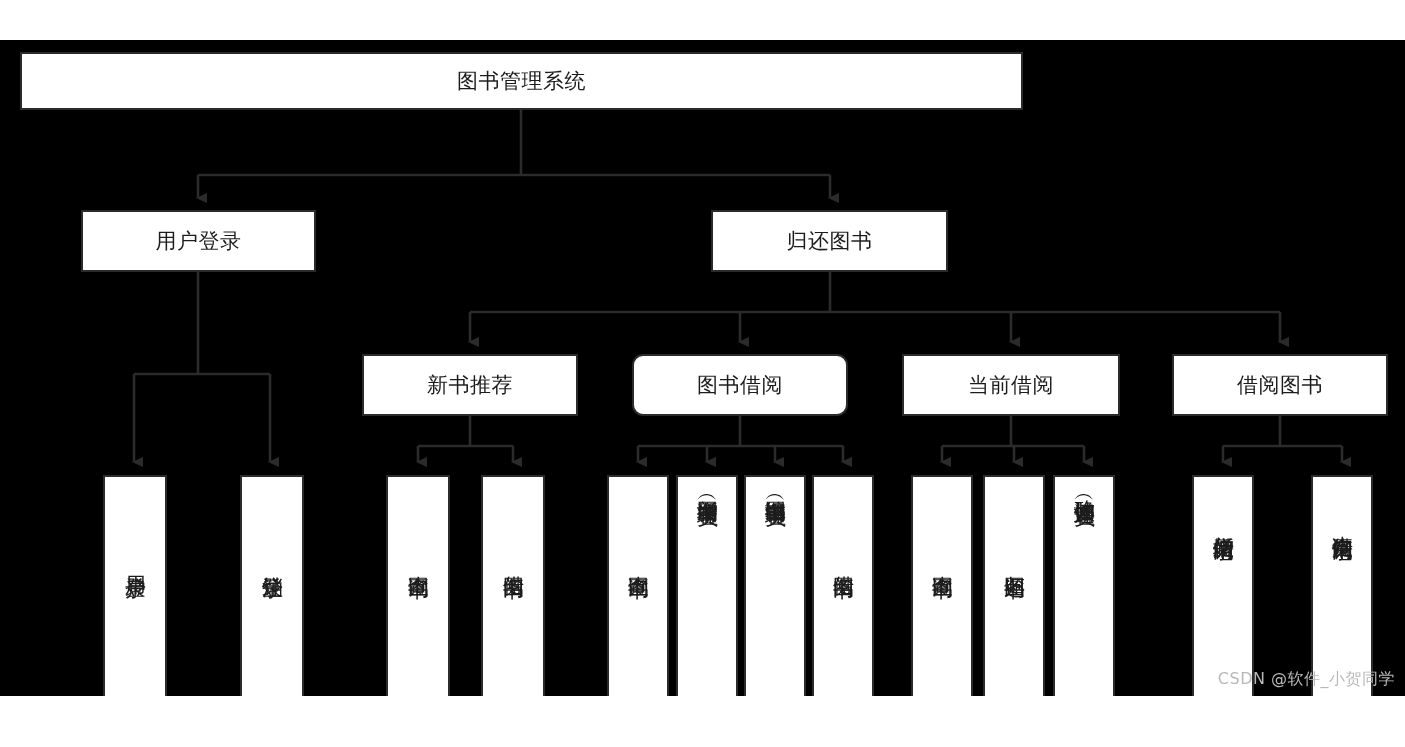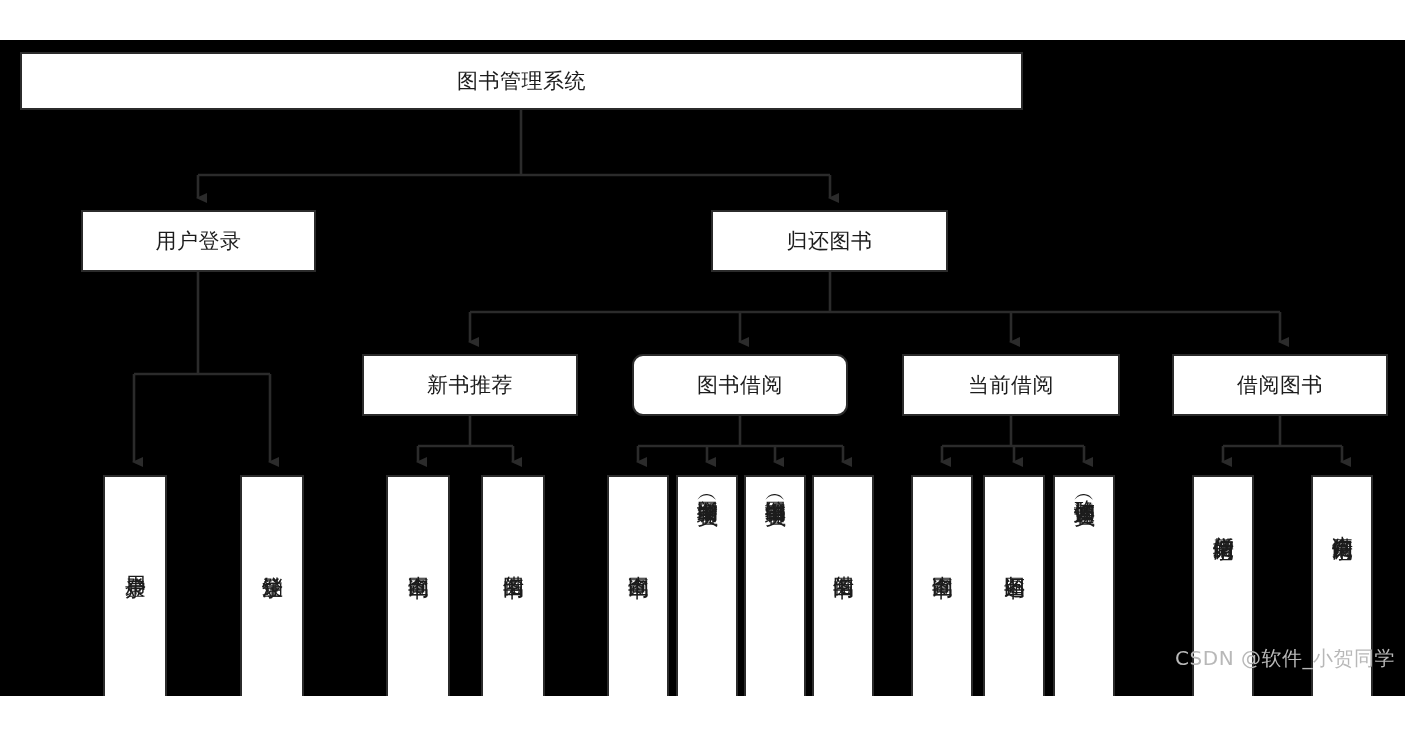--- a/index.html
+++ b/index.html
@@ -55,22 +55,22 @@
   }
   .vtext.top {
     margin-top: 0px;
   }
   .vtext.mid {
     margin-top: 0px;
   }
   .watermark {
     position: absolute;
     right: 10px;
-    bottom: 24px;
-    font-size: 20px;
+    bottom: 6px;
+    font-size: 16px;
     color: #b8b8b8;
     letter-spacing: 0.5px;
     white-space: nowrap;
   }
 </style>
 </head>
 <body>
 
 <div id="canvas">
 

